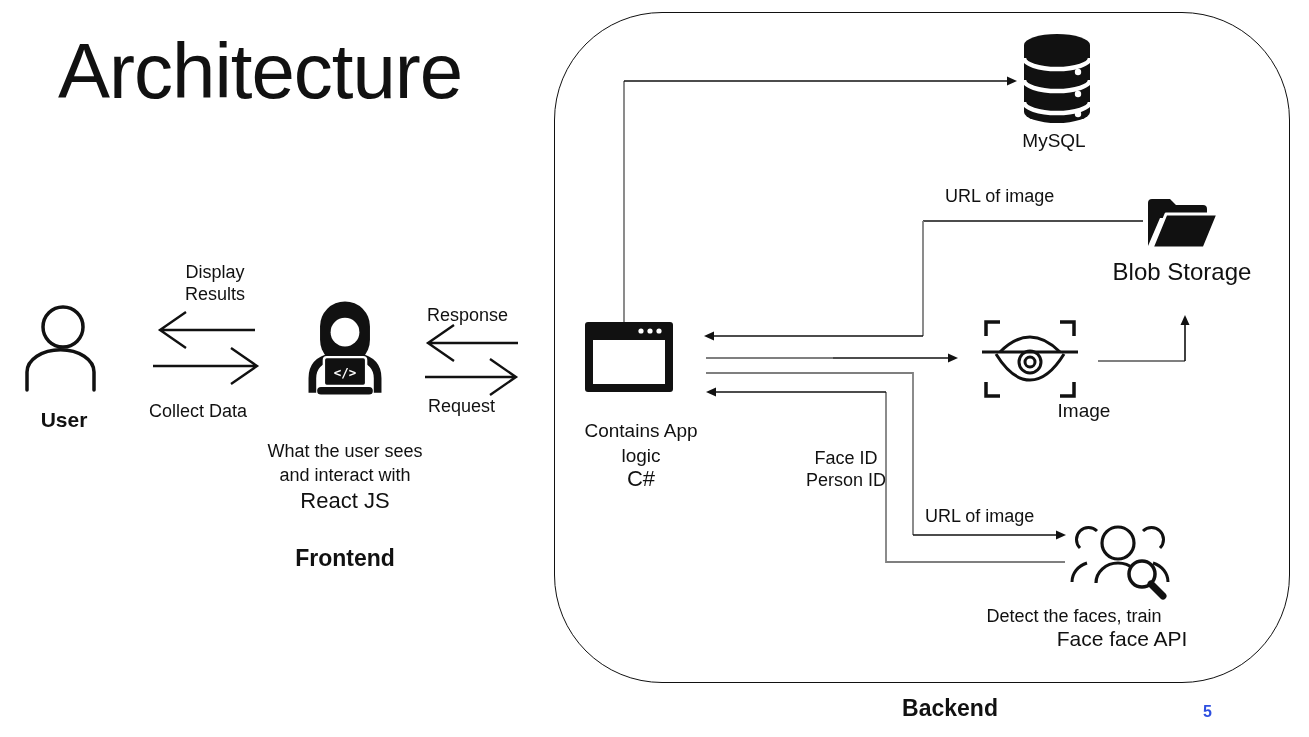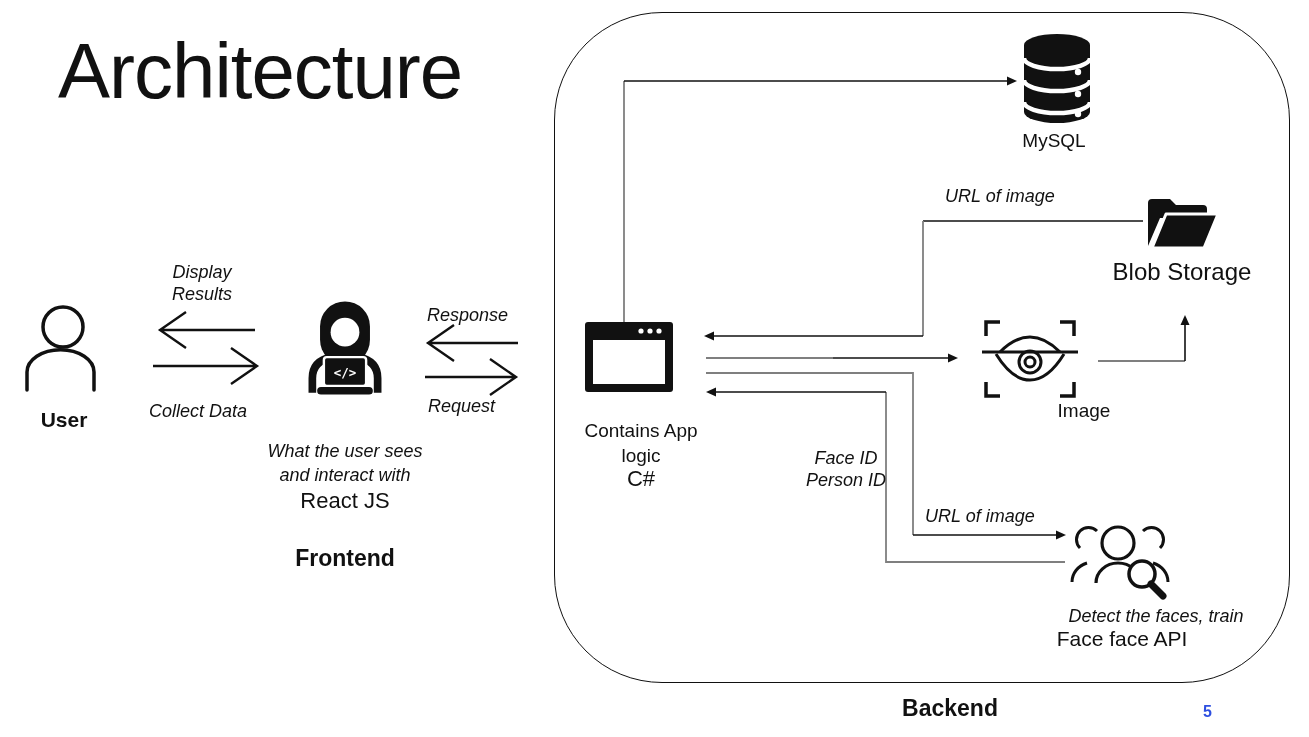--- a/index.html
+++ b/index.html
@@ -5,21 +5,21 @@
   html,body{margin:0;padding:0;background:#fff;}
   body{width:1309px;height:737px;position:relative;overflow:hidden;
        font-family:"Liberation Sans","DejaVu Sans",sans-serif;color:#111;}
   .abs{position:absolute;}
   .lbl{white-space:pre-line;line-height:1.22;}
   .center{text-align:center;}
   .bold{font-weight:bold;}
   #title{left:26px;top:26px;font-size:78px;font-weight:400;letter-spacing:-1px;margin-left:32px;}
   #backend-box{left:554px;top:12px;width:736px;height:671px;
                border:1.6px solid #111;border-radius:108px;box-sizing:border-box;}
-  .s18{font-size:18px;font-style:italic;}
+  .s18{font-size:18px;}
   .s19{font-size:19px;}
   .s20{font-size:24px;}
   .s22{font-size:22px;}
   .s23{font-size:23px;}
   svg{display:block;}
   #page5{left:1203px;top:703px;font-size:16px;font-weight:bold;}
 </style>
 </head>
 <body>
 
@@ -74,21 +74,21 @@
     <polygon points="706,392 716,387.5 716,396.5" fill="#111"></polygon>
   </g>
 </svg>
 
 <svg class="abs" style="left:25px;top:300px" width="76" height="92" viewBox="0 0 76 92">
   <circle cx="38" cy="27" r="20" fill="none" stroke="#111" stroke-width="3.5"></circle>
   <path d="M2,90 V72 A33,22 0 0 1 69,72 V90" fill="none" stroke="#111" stroke-width="3.5" stroke-linecap="round"></path>
 </svg>
 <div class="abs bold lbl center" style="left:14px;top:407px;width:100px;font-size:21px">User</div>
 
-<div class="abs lbl center s18" style="left:152px;top:262px;width:100px">Display
+<div class="abs lbl center s18" style="left:165px;top:262px;width:100px">Display
 Results</div>
 <div class="abs lbl center s18" style="left:138px;top:401px;width:120px">Collect Data</div>
 
 <svg class="abs" style="left:297px;top:296px" width="96" height="104" viewBox="0 0 100 105">
   <rect x="24" y="4" width="52" height="66" rx="26" fill="#111"></rect>
   <circle cx="50" cy="36" r="15" fill="#fff"></circle>
   <path d="M16,99 V84 Q16,66 36,62" fill="none" stroke="#111" stroke-width="8"></path>
   <path d="M84,99 V84 Q84,66 64,62" fill="none" stroke="#111" stroke-width="8"></path>
   <rect x="28" y="62" width="44" height="30" rx="3" fill="#111" stroke="#fff" stroke-width="2.5"></rect>
   <rect x="21" y="93" width="58" height="8" rx="4" fill="#111"></rect>
@@ -149,18 +149,18 @@
 <svg class="abs" style="left:1070px;top:518px" width="100" height="82" viewBox="0 0 100 82">
   <path d="M10,30 A12,12 0 0 1 27,13" fill="none" stroke="#111" stroke-width="3"></path>
   <path d="M73,13 A12,12 0 0 1 90,30" fill="none" stroke="#111" stroke-width="3"></path>
   <path d="M2,64 A22,20 0 0 1 17,45" fill="none" stroke="#111" stroke-width="3"></path>
   <path d="M98,64 A22,20 0 0 0 83,45" fill="none" stroke="#111" stroke-width="3"></path>
   <circle cx="48" cy="25" r="16" fill="#fff" stroke="#111" stroke-width="3.2"></circle>
   <path d="M26,65 A22,20 0 0 1 70,65" fill="none" stroke="#111" stroke-width="3.2"></path>
   <circle cx="72" cy="56" r="13" fill="#fff" stroke="#111" stroke-width="3.5"></circle>
   <path d="M81,66 L93,78" stroke="#111" stroke-width="7" stroke-linecap="round"></path>
 </svg>
-<div class="abs lbl center s18" style="left:1056px;top:606px;width:200px">Detect the faces, train</div>
+<div class="abs lbl center s18" style="left:974px;top:606px;width:200px">Detect the faces, train</div>
 <div class="abs lbl center" style="left:1022px;top:626px;width:200px;font-size:21px">Face face API</div>
 
 <div class="abs lbl center bold s23" style="left:880px;top:694px;width:140px">Backend</div>
 
 <div id="page5" class="abs" style="color:#2E4FE0">5</div>
 
 </body></html>

